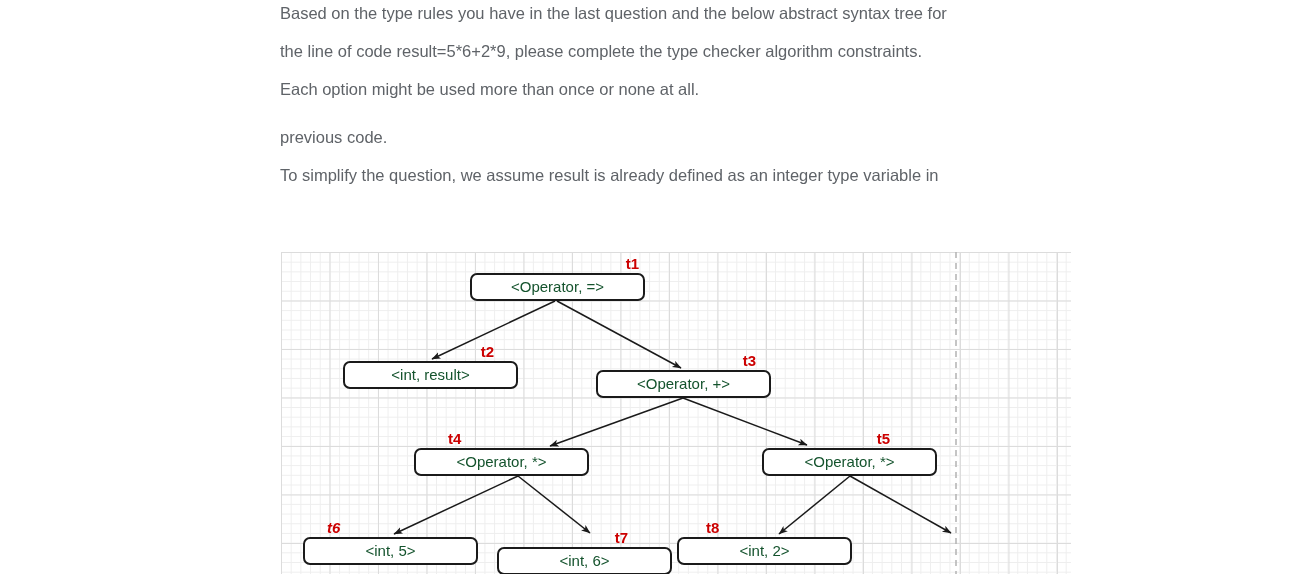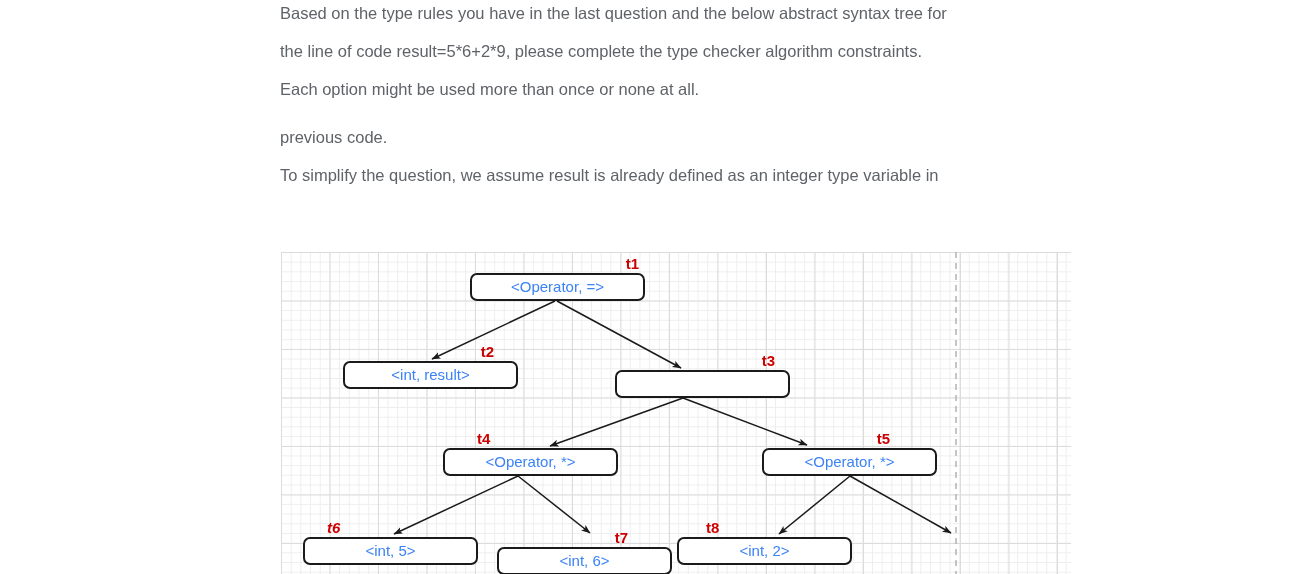--- a/index.html
+++ b/index.html
@@ -47,21 +47,21 @@
     width: 175px; height: 28px;
     background: #ffffff;
     border: 2px solid #1a1a1a;
     border-radius: 7px;
     text-align: center;
   }
   .node .node-text {
     display: block;
     line-height: 24px;
     font-size: 15px;
-    color: #3b82f6;
+    color: #14532d;
   }
   .node .tag {
     position: absolute;
     top: -19px;
     font-size: 15px;
     font-weight: bold;
     color: #cc0000;
     line-height: 16px;
   }
 </style>
@@ -104,25 +104,26 @@
     <div class="node" style="left:189px; top:21px;">
       <span class="tag" style="right:4px;">t1</span>
       <span class="node-text">&lt;Operator, =&gt;</span>
     </div>
 
     <div class="node" style="left:62px; top:109px;">
       <span class="tag" style="right:22px;">t2</span>
       <span class="node-text">&lt;int, result&gt;</span>
     </div>
 
-    <div class="node" style="left:334px; top:118px;">
+    <div class="node" style="left:315px; top:118px;">
       <span class="tag" style="right:13px;">t3</span>
+      <span class="node-text">&lt;Operator, +&gt;</span>
     </div>
 
-    <div class="node" style="left:162px; top:196px;">
+    <div class="node" style="left:133px; top:196px;">
       <span class="tag" style="left:32px;">t4</span>
       <span class="node-text">&lt;Operator, *&gt;</span>
     </div>
 
     <div class="node" style="left:481px; top:196px;">
       <span class="tag" style="right:45px;">t5</span>
       <span class="node-text">&lt;Operator, *&gt;</span>
     </div>
 
     <div class="node" style="left:22px; top:285px;">

